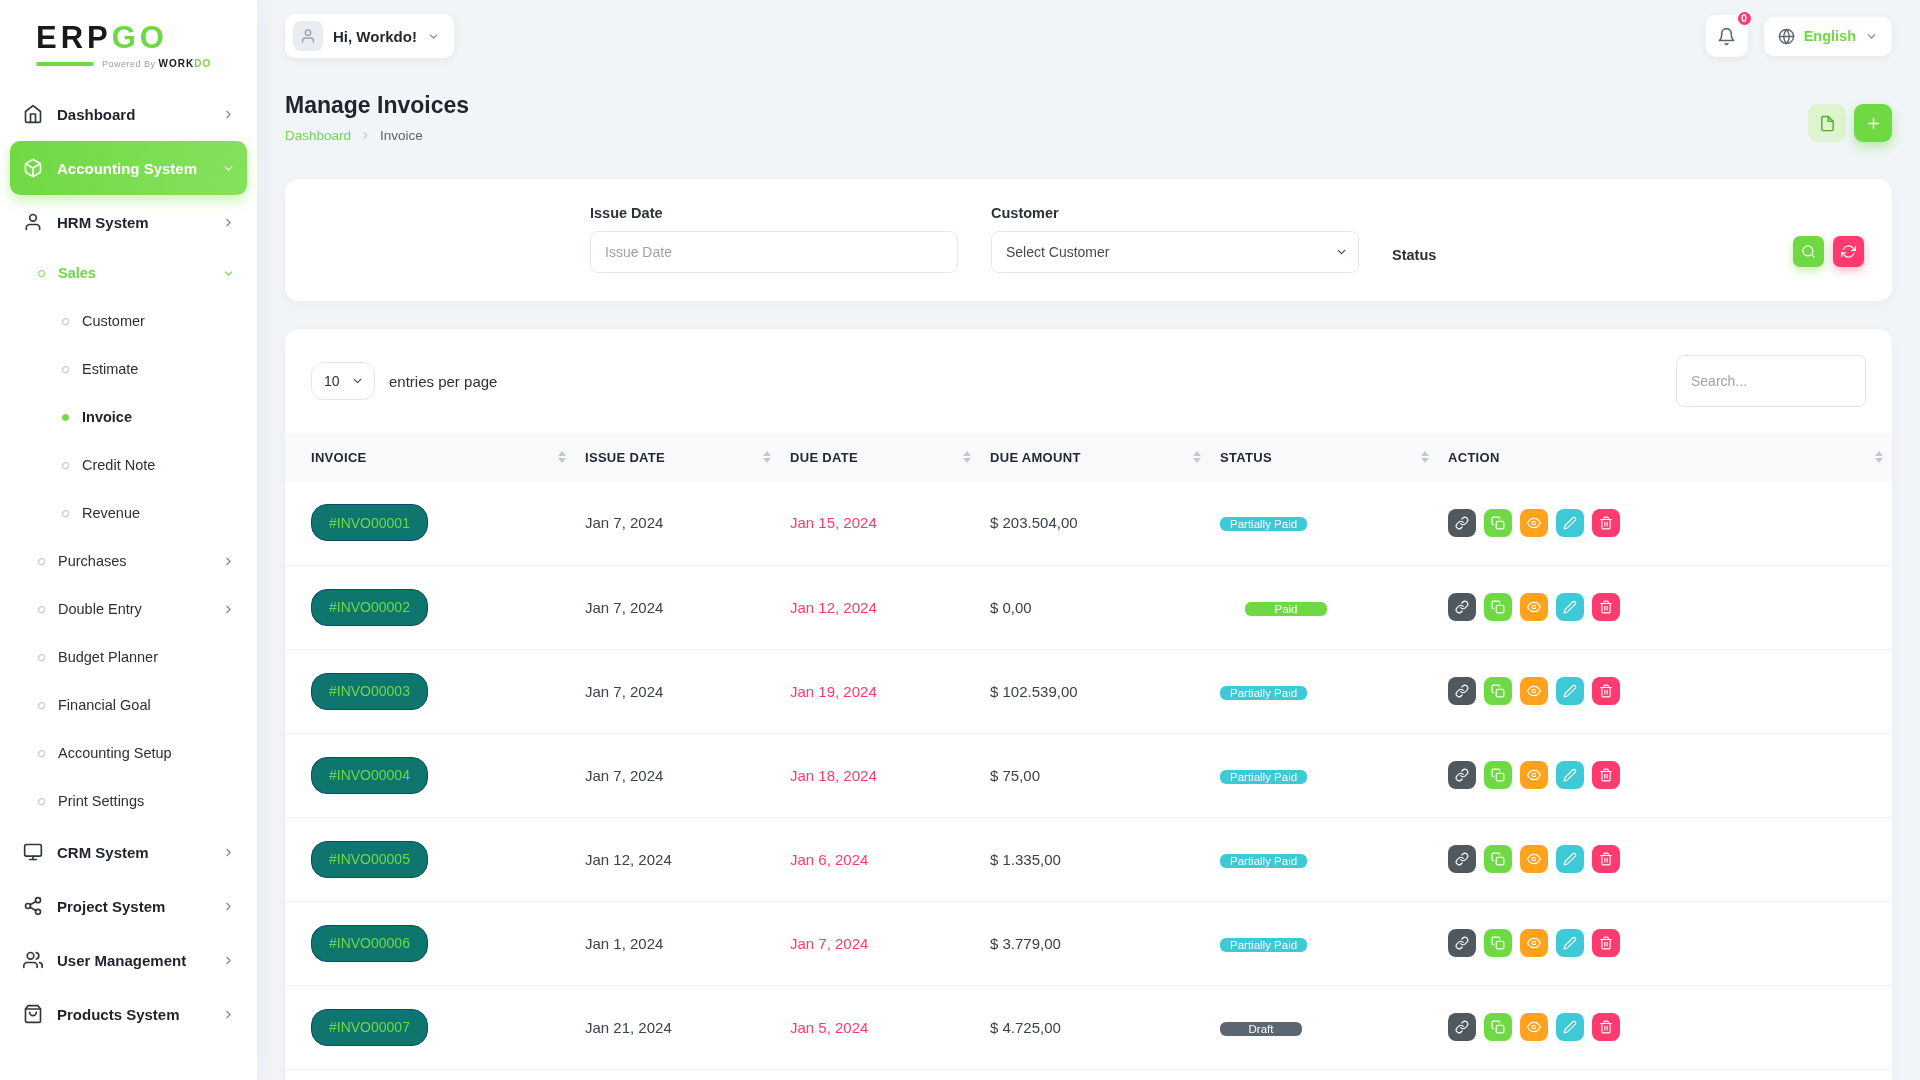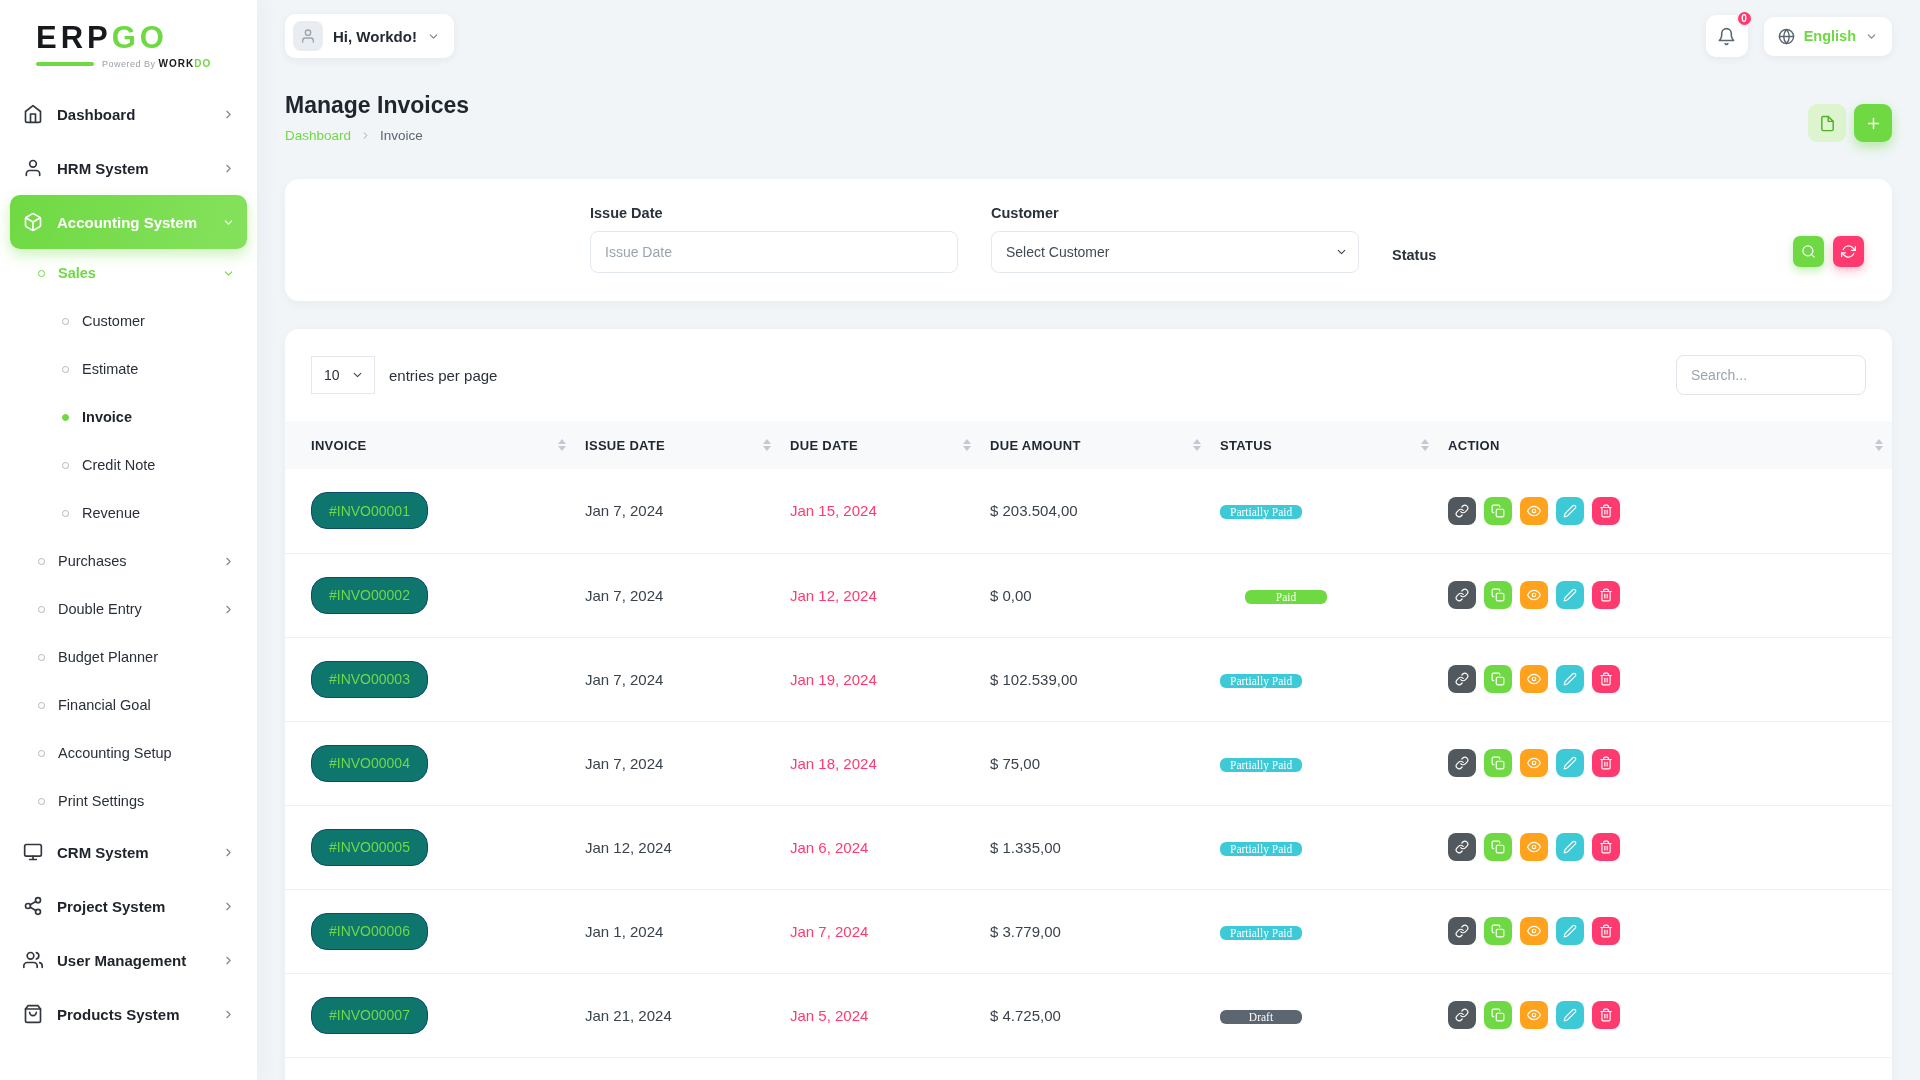--- a/index.html
+++ b/index.html
@@ -136,27 +136,27 @@
 
   
   .table-card {
     margin-top: 28px; background: #fff; border-radius: 14px 14px 0 0;
     padding: 26px 0 60px 0; box-shadow: 0 3px 12px rgba(30,40,50,.04);
   }
   .table-toolbar { display: flex; justify-content: space-between; align-items: center; padding: 0 26px 26px 26px; }
   .page-size { display: flex; align-items: center; gap: 14px; font-size: 15px; color: #2a313a; }
   .select-mini { position: relative; width: 64px; }
   .select-mini select {
-    width: 100%; height: 38px; border: 1px solid #e3e8ee; border-radius: 0;
+    width: 100%; height: 38px; border: 1px solid #e3e8ee; border-radius: 12px;
     padding: 0 24px 0 12px; font-size: 14px; color: #2a313a; background: #fff;
     appearance: none; -webkit-appearance: none; outline: none; cursor: pointer;
     font-family: "Liberation Sans", sans-serif;
   }
   .search-box {
-    width: 190px; height: 40px; border: 1px solid #dfe5eb; border-radius: 8px;
+    width: 190px; height: 52px; border: 1px solid #dfe5eb; border-radius: 8px;
     padding: 0 14px; font-size: 14px; color: #424a54; outline: none;
     font-family: "Liberation Sans", sans-serif;
   }
   .search-box::placeholder { color: #9aa4ae; }
 
   table { width: 100%; border-collapse: collapse; }
   thead th {
     background: #f8f9fb; height: 48px; text-align: left; vertical-align: middle;
     font-size: 13px; font-weight: 700; color: #1f2730; letter-spacing: .3px;
     padding: 0 10px; position: relative; cursor: pointer;
@@ -169,21 +169,21 @@
   tbody td { height: 84px; border-bottom: 1px solid #eef1f4; font-size: 15px; color: #3a424c; padding: 0 10px; vertical-align: middle; }
   tbody td:first-child { padding-left: 26px; }
   .invoice-pill {
     border: 1px solid #0c4a6e; color: #6fd943; background: #0f766e; border-radius: 16px;
     height: 37px; padding: 0 17px; font-size: 14px; font-weight: 500; cursor: pointer;
     font-family: "Liberation Sans", sans-serif;
   }
   .due-date { color: #ff3a6e; }
   .badge {
     display: inline-block; min-width: 82px; text-align: center; padding: 1px 10px;
-    border-radius: 6px; color: #fff; font-size: 11.5px; font-weight: 500; font-family: Liberation Serif, serif;
+    border-radius: 6px; color: #fff; font-size: 11.5px; font-weight: 500;
   }
   .badge-info { background: #3ec9d6; }
   .badge-success { background: #6fd943; margin-left: 25px; }
   .badge-secondary { background: #5b6670; }
 
   .action-group { display: flex; gap: 8px; }
   .act {
     width: 28px; height: 28px; border: none; border-radius: 8px; cursor: pointer;
     display: flex; align-items: center; justify-content: center; color: #fff;
   }
@@ -219,47 +219,47 @@
             </svg>
           </span>
         <span>Dashboard</span>
         <span class="chev">
             <svg class="fi" viewBox="0 0 24 24">
               <polyline points="9 18 15 12 9 6"></polyline>
             </svg>
           </span>
       </div>
 
-      <div class="nav-item">
-        <span class="nav-icon">
-            <svg class="fi" viewBox="0 0 24 24">
-              <path d="M20 21v-2a4 4 0 0 0-4-4H8a4 4 0 0 0-4 4v2"></path>
-              <circle cx="12" cy="7" r="4"></circle>
-            </svg>
-          </span>
-        <span>HRM System</span>
-        <span class="chev">
-            <svg class="fi" viewBox="0 0 24 24">
-              <polyline points="9 18 15 12 9 6"></polyline>
-            </svg>
-          </span>
-      </div>
-
       <div class="nav-item active">
         <span class="nav-icon">
             <svg class="fi" viewBox="0 0 24 24">
               <path d="M21 16V8a2 2 0 0 0-1-1.73l-7-4a2 2 0 0 0-2 0l-7 4A2 2 0 0 0 3 8v8a2 2 0 0 0 1 1.73l7 4a2 2 0 0 0 2 0l7-4A2 2 0 0 0 21 16z"></path>
               <polyline points="3.27 6.96 12 12.01 20.73 6.96"></polyline>
               <line x1="12" y1="22.08" x2="12" y2="12"></line>
             </svg>
           </span>
         <span>Accounting System</span>
         <span class="chev">
             <svg class="fi" viewBox="0 0 24 24">
               <polyline points="6 9 12 15 18 9"></polyline>
+            </svg>
+          </span>
+      </div>
+
+      <div class="nav-item">
+        <span class="nav-icon">
+            <svg class="fi" viewBox="0 0 24 24">
+              <path d="M20 21v-2a4 4 0 0 0-4-4H8a4 4 0 0 0-4 4v2"></path>
+              <circle cx="12" cy="7" r="4"></circle>
+            </svg>
+          </span>
+        <span>HRM System</span>
+        <span class="chev">
+            <svg class="fi" viewBox="0 0 24 24">
+              <polyline points="9 18 15 12 9 6"></polyline>
             </svg>
           </span>
       </div>
 
       <div class="submenu">
         <div class="sub-item green">
           <span class="bullet"></span>
           <span>Sales</span>
           <span class="chev">
               <svg class="fi" viewBox="0 0 24 24">

